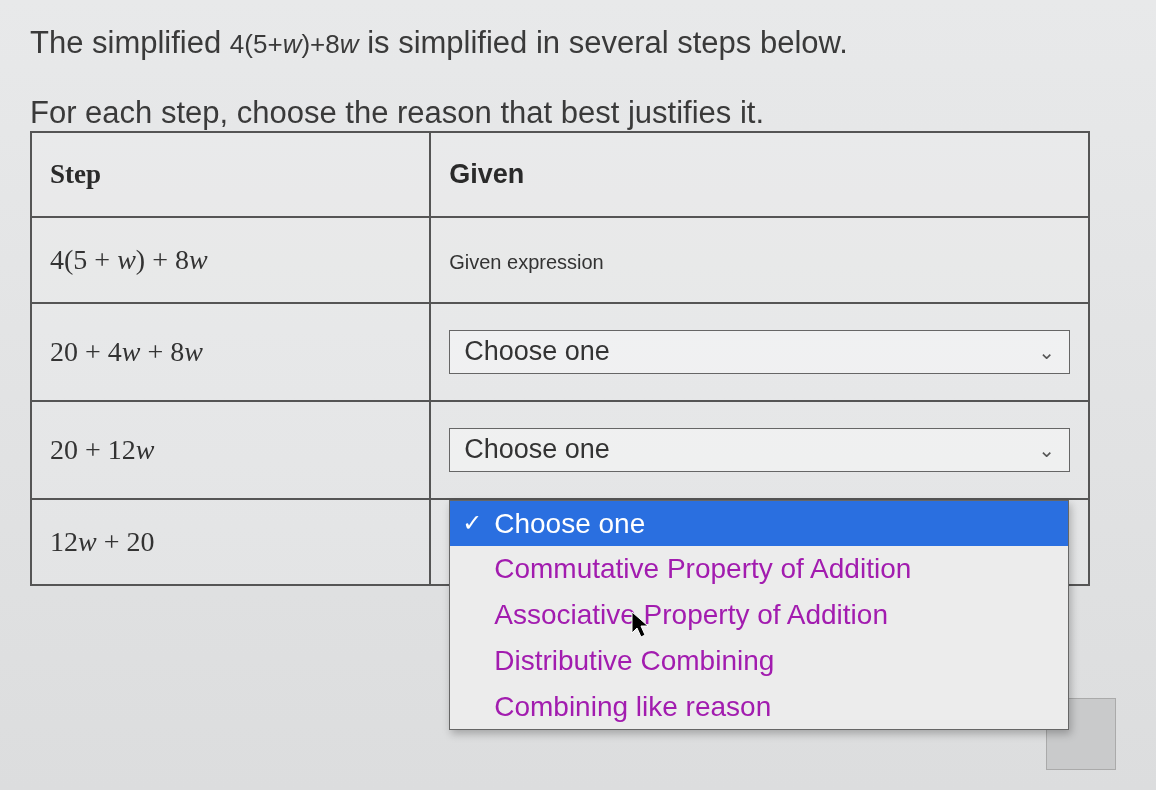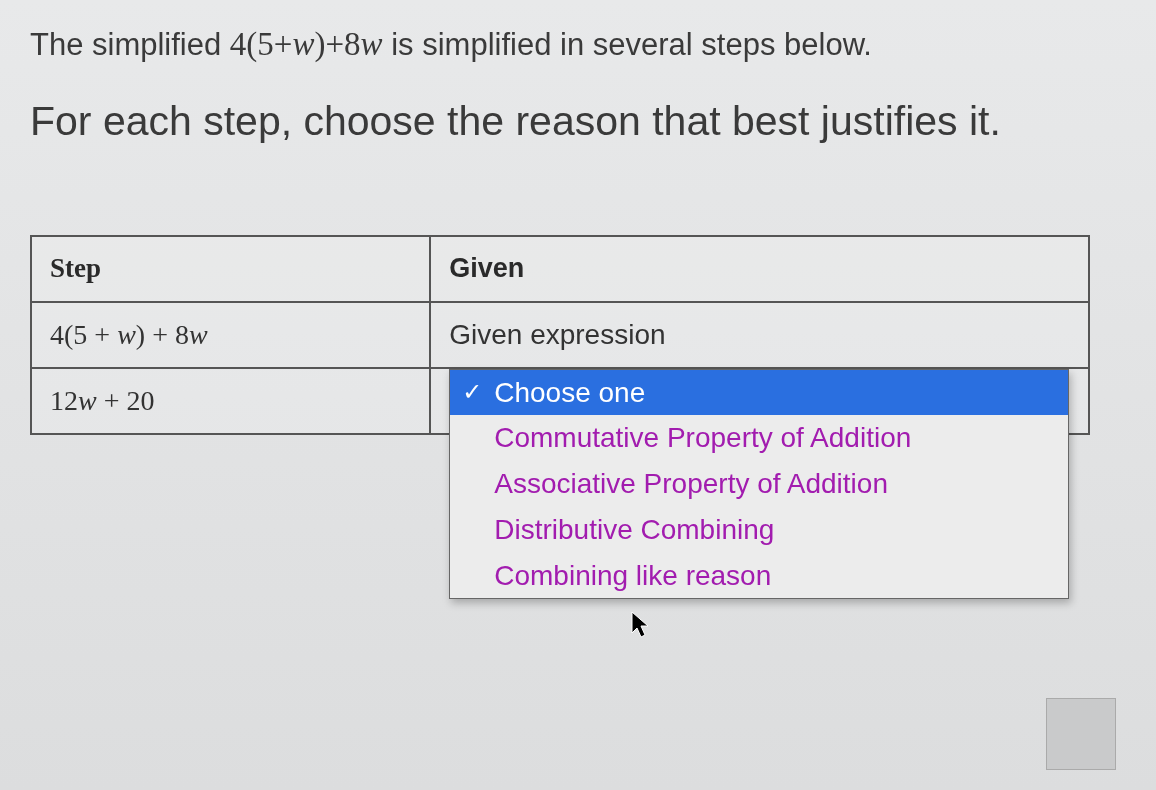--- a/index.html
+++ b/index.html
@@ -12,47 +12,46 @@
     padding: 20px 30px;
     position: relative;
     overflow: hidden;
   }
   .question-text {
     font-size: 31px;
     color: #3a3a3a;
     line-height: 1.5;
     margin-bottom: 28px;
   }
-  .math-expr { font-family: Liberation Serif, serif; font-size: 33px; }
+  .math-expr { font-family: Liberation Sans, sans-serif; font-size: 26px; }
   .instruction {
-    font-size: 41px;
+    font-size: 31px;
     color: #3a3a3a;
-    margin-bottom: 90px;
   }
   table.steps {
     border-collapse: collapse;
     width: 1060px;
     background: rgba(255,255,255,0.15);
   }
   table.steps th, table.steps td {
     border: 2px solid #555;
-    padding: 16px 18px;
+    padding: 26px 18px;
     text-align: left;
     font-size: 28px;
     vertical-align: middle;
     height: 66px;
   }
   table.steps th {
     font-weight: bold;
     color: #2a2a2a;
     font-size: 27px;
   }
   .col-step  { width: 400px; font-family: 'Times New Roman', serif; font-size: 30px; }
   .col-reason{ width: 660px; }
-  .reason-static { font-size: 28px; color: #333; }
+  .reason-static { font-size: 20px; color: #333; }
   .select-box {
     display: flex;
     align-items: center;
     justify-content: space-between;
     border: 1.5px solid #666;
     background: rgba(255,255,255,0.4);
     padding: 6px 14px;
     font-size: 27px;
     color: #333;
     height: 44px;
@@ -128,21 +127,39 @@
     <th class="col-reason">Given</th>
   </tr>
 
   <tr>
     <td class="col-step">4(5 + <i>w</i>) + 8<i>w</i></td>
     <td class="col-reason">
       <span class="reason-static">Given expression</span>
     </td>
   </tr>
 
+  <tr>
+    <td class="col-step">20 + 4<i>w</i> + 8<i>w</i></td>
+    <td class="col-reason">
+      <div class="select-box">
+        <span>Choose one</span>
+        <span class="chev">⌄</span>
+      </div>
+    </td>
+  </tr>
 
+  <tr>
+    <td class="col-step">20 + 12<i>w</i></td>
+    <td class="col-reason">
+      <div class="select-box">
+        <span>Choose one</span>
+        <span class="chev">⌄</span>
+      </div>
+    </td>
+  </tr>
 
   <tr>
     <td class="col-step">12<i>w</i> + 20</td>
     <td class="col-reason select-open-wrapper" style="position:relative; padding:0 18px;">
       <div class="dropdown">
         <div class="opt selected">
           <span class="checkmark">✓</span>
           <span>Choose one</span>
         </div>
         <div class="opt">

